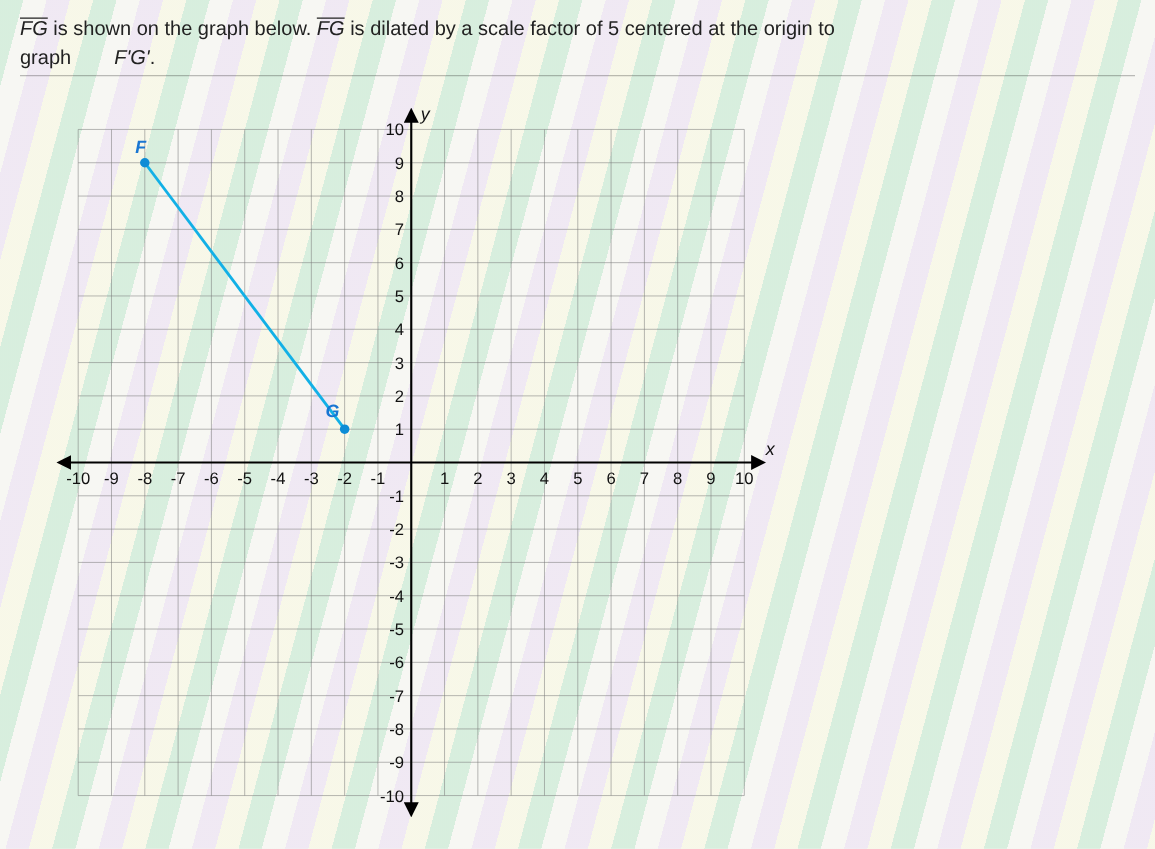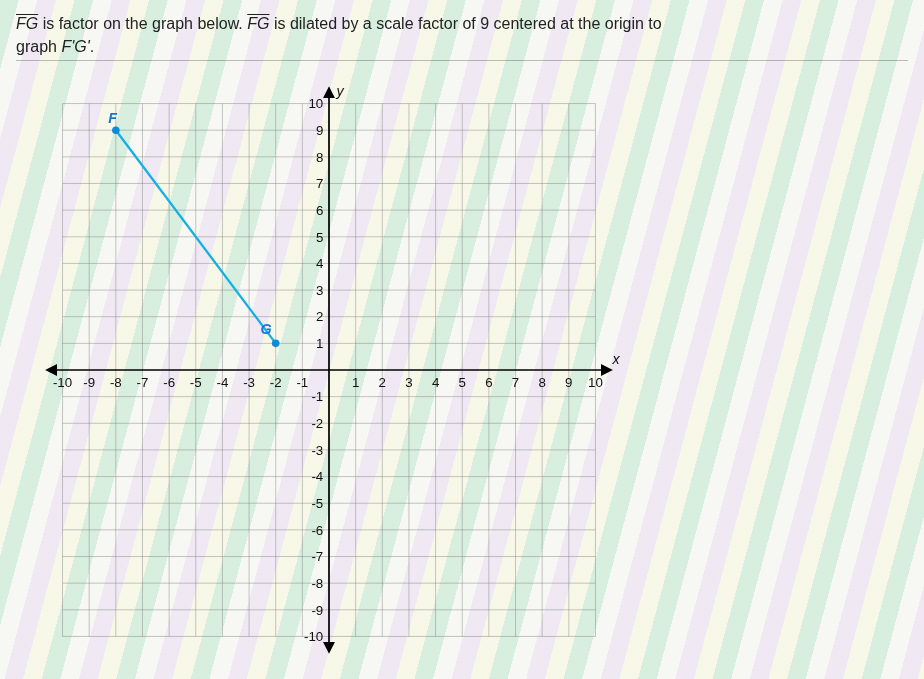--- a/index.html
+++ b/index.html
@@ -30,20 +30,21 @@
       margin-bottom: 14px;
       border-bottom: 1px solid rgba(0,0,0,0.25);
       padding-bottom: 2px;
     }
     .overline {
       text-decoration: overline;
       font-style: italic;
     }
     .prime-label {
       font-style: italic;
+      margin-left: 30px;
     }
     .graph-wrap {
       width: 590px;
       margin-left: 18px;
     }
     svg { display: block; }
     .grid-line { stroke: #777; stroke-width: 0.8; opacity: 0.55; }
     .axis-line { stroke: #000; stroke-width: 1.8; }
     .tick-label {
       font-family: Arial, sans-serif;
@@ -63,21 +64,21 @@
       font-style: italic;
       fill: #111;
     }
     .segment { stroke: #12b0e6; stroke-width: 2.4; }
     .endpoint { fill: #0d8cd6; }
   </style>
 </head>
 <body>
 
 <div class="problem-text">
-  <span class="overline">FG</span><span> is factor on the graph below. </span><span class="overline">FG</span><span> is dilated by a scale factor of 9 centered at the origin to</span><br>
+  <span class="overline">FG</span><span> is shown on the graph below. </span><span class="overline">FG</span><span> is dilated by a scale factor of 5 centered at the origin to</span><br>
   <span>graph </span><span class="prime-label">F'G'</span><span>.</span>
 </div>
 
 <div class="graph-wrap">
   <svg viewBox="0 0 620 620" width="590" height="590">
     <defs>
       <marker id="arrow" viewBox="0 0 10 10" refX="5" refY="5" markerWidth="7" markerHeight="7" orient="auto-start-reverse">
         <path d="M 0 0 L 10 5 L 0 10 z" fill="#000"></path>
       </marker>
     </defs>

